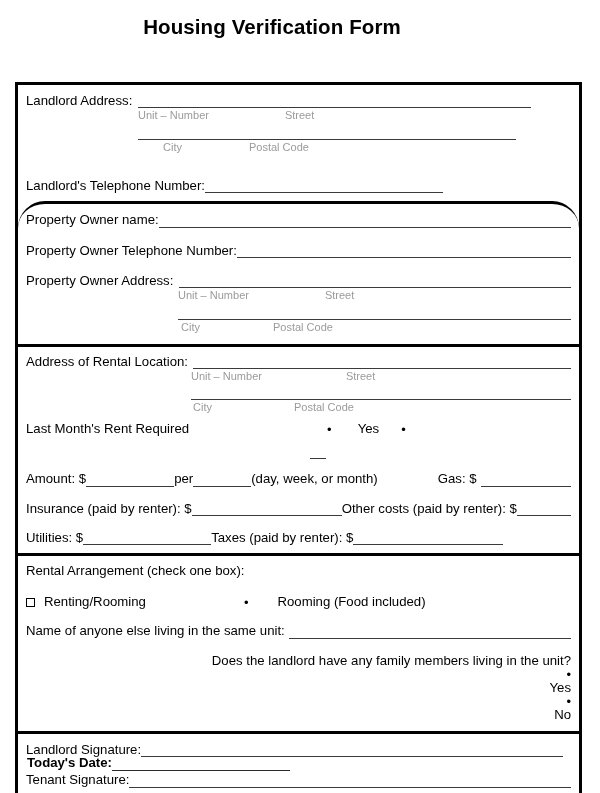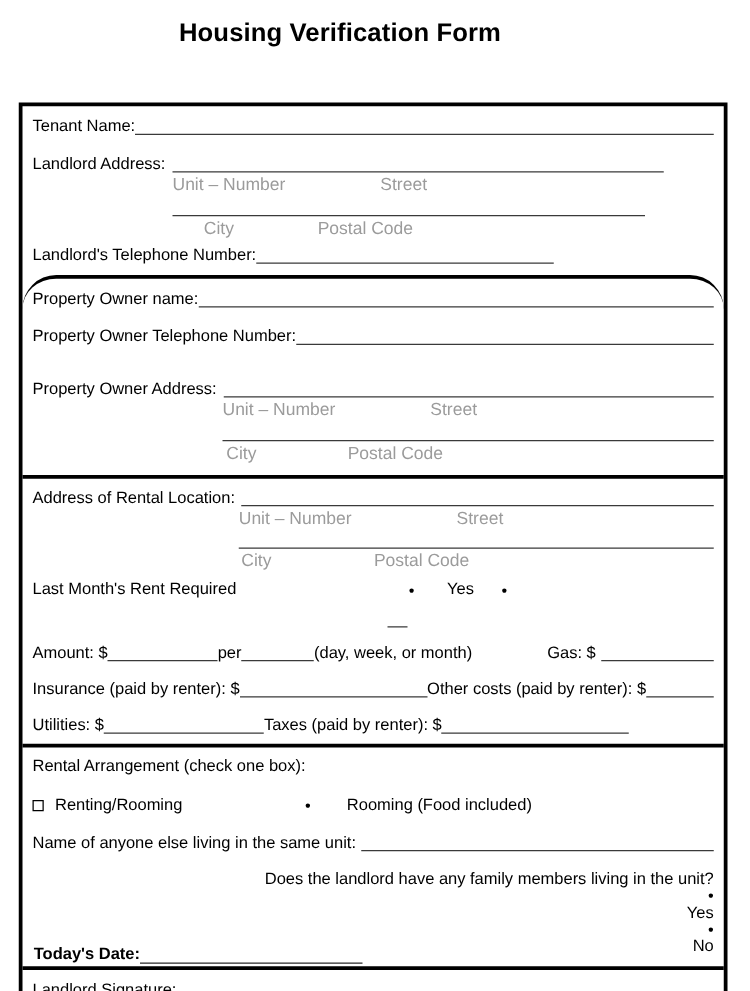--- a/index.html
+++ b/index.html
@@ -79,21 +79,21 @@
   .rule.fixed-xs { flex: 0 0 58px; }
   .rule.fixed-md { flex: 0 0 128px; }
   .rule.fixed-lg { flex: 0 0 150px; }
   .rule.tiny { flex: 0 0 16px; }
 
   .spacer { flex: 0 0 auto; }
 
   
   .caption-row {
     display: flex;
-    font-size: 14px;
+    font-size: 11px;
     color: #9b9b9b;
     line-height: 1;
     white-space: nowrap;
     padding: 2px 8px 0 8px;
   }
   .caption-row .cap {
     flex: 0 0 auto;
   }
 
   .bullet {
@@ -132,24 +132,20 @@
 <body>
 
 <div class="page">
 
   <h1 class="form-title">Housing Verification Form</h1>
 
   <div class="form-box">
 
     <div class="section" style="padding-top:9px; padding-bottom:8px;">
 
-      <div class="row" style="margin-bottom:16px;">
-        <span class="label">Tenant Name:</span>
-        <span class="rule"></span>
-      </div>
 
 
       <div class="row">
         <span class="label">Landlord Address:</span>
         <span class="spacer" style="width:6px;"></span>
         <span class="rule" style="margin-right:40px;"></span>
       </div>
       <div class="caption-row">
         <span class="cap" style="margin-left:112px;">Unit – Number</span>
         <span class="cap" style="margin-left:76px;">Street</span>
@@ -157,35 +153,35 @@
 
       <div class="row" style="margin-top:7px;">
         <span class="spacer" style="width:112px;"></span>
         <span class="rule" style="margin-right:55px;"></span>
       </div>
       <div class="caption-row">
         <span class="cap" style="margin-left:137px;">City</span>
         <span class="cap" style="margin-left:67px;">Postal Code</span>
       </div>
 
-      <div class="row" style="margin-top:8px;align-items:center;">
+      <div class="row" style="margin-top:26px;">
         <span class="label">Landlord's Telephone Number:</span>
         <span class="rule" style="flex:0 0 238px;"></span>
       </div>
 
     </div>
 
     <div class="section" style="padding-top:9px; padding-bottom:11px;border-radius:27px;">
 
       <div class="row" style="margin-bottom:16px;">
         <span class="label">Property Owner name:</span>
         <span class="rule"></span>
       </div>
 
-      <div class="row" style="margin-bottom:28px;">
+      <div class="row" style="margin-bottom:16px;">
         <span class="label">Property Owner Telephone Number:</span>
         <span class="rule"></span>
       </div>
 
       <div class="row">
         <span class="label">Property Owner Address:</span>
         <span class="spacer" style="width:6px;"></span>
         <span class="rule"></span>
       </div>
       <div class="caption-row">

